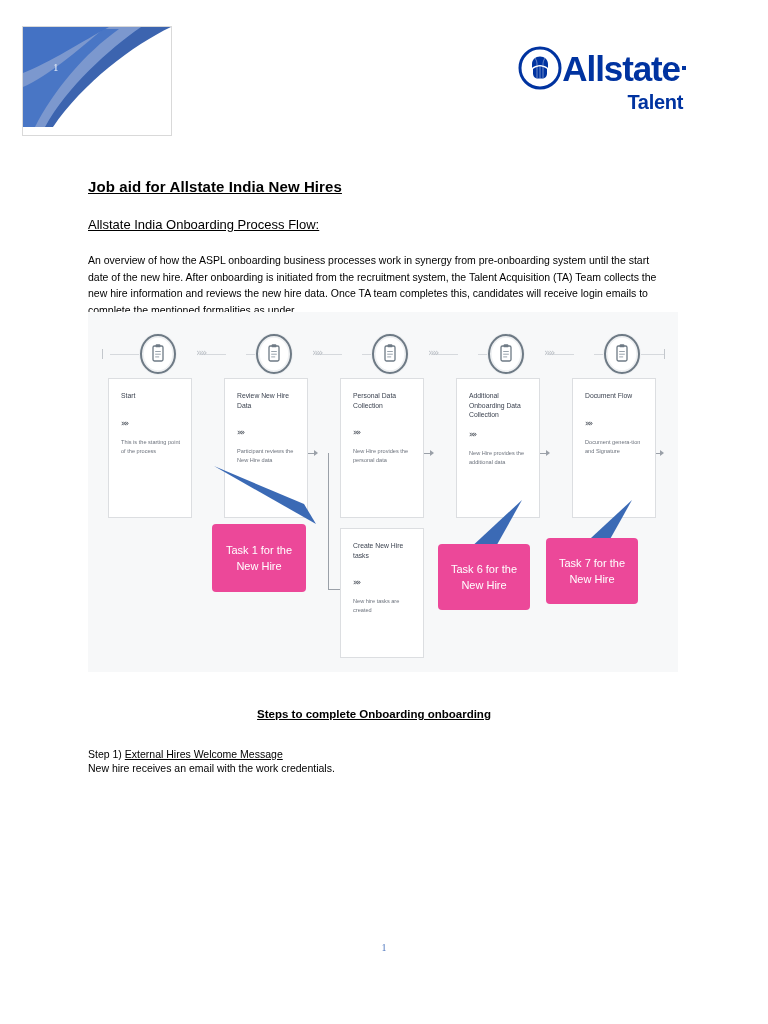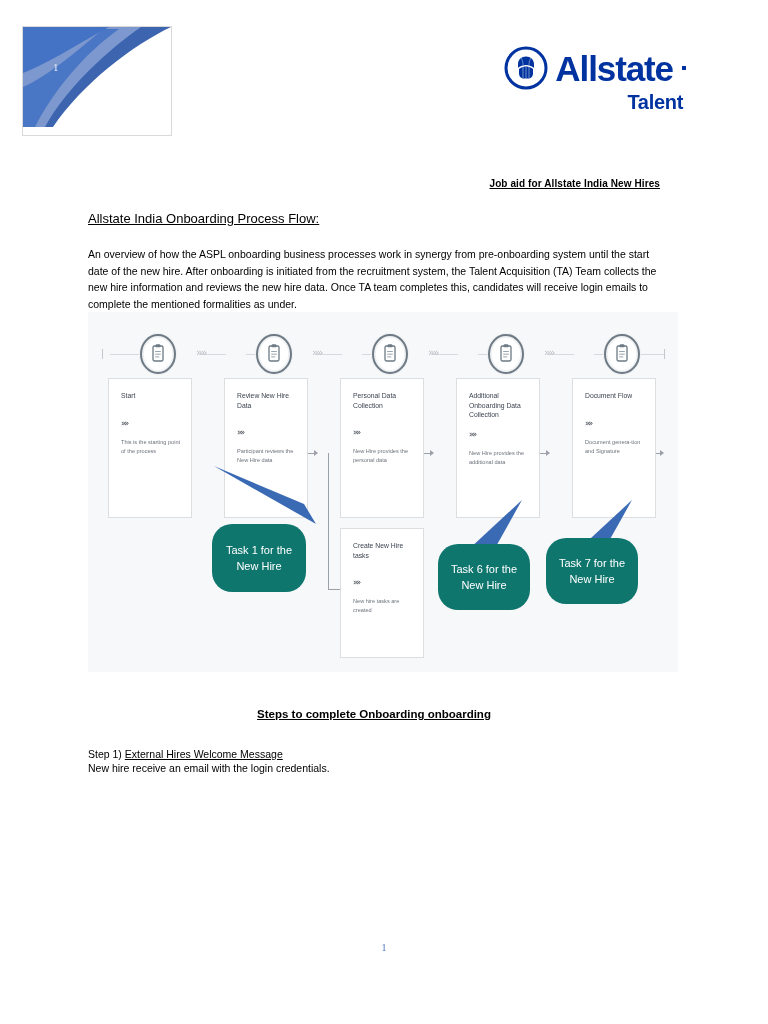--- a/index.html
+++ b/index.html
@@ -42,21 +42,20 @@
     position: absolute;
     right: 82px;
     top: 46px;
     display: flex;
     flex-direction: column;
     align-items: flex-end;
   }
   .logo-row {
     display: flex;
     align-items: center;
-    gap: 7px;
   }
   .logo-mark { width: 44px; height: 44px; display: block; }
   .logo-word {
     font-family: "Liberation Sans", sans-serif;
     font-weight: bold;
     font-size: 35px;
     letter-spacing: -1.1px;
     color: #0033a0;
     line-height: 1;
   }
@@ -78,23 +77,23 @@
   }
 
   
   .doc {
     position: absolute;
     left: 88px;
     top: 178px;
     width: 572px;
   }
   .doc-title {
-    text-align: right;
+    text-align: left;
     font-weight: bold;
-    font-size: 10px;
+    font-size: 15px;
     text-decoration: underline;
     margin: 0 0 22px 0;
     letter-spacing: 0.1px;
   }
   .doc-subtitle {
     font-size: 13px;
     text-decoration: underline;
     margin: 0 0 20px 0;
   }
   .doc-para {
@@ -185,22 +184,22 @@
     position: absolute;
     width: 0; height: 0;
     border-top: 3px solid transparent;
     border-bottom: 3px solid transparent;
     border-left: 4px solid #9aa0a8;
   }
 
   
   .callout {
     position: absolute;
-    background: #0f766e;
-    border-radius: 20px;
+    background: #ec4899;
+    border-radius: 4px;
     color: #ffffff;
     font-size: 11px;
     line-height: 1.48;
     text-align: center;
     display: flex;
     align-items: center;
     justify-content: center;
     box-sizing: border-box;
     padding: 6px 4px;
   }
@@ -439,16 +438,16 @@
 
   <div class="callout" style="left:458px; top:226px; width:92px; height:66px;">Task 7 for the New Hire</div>
 </div>
 
 <div class="lower">
   <h2 class="sec-title">Steps to complete Onboarding onboarding</h2>
   <p class="step-line">
     <span class="step-label">Step 1)</span>
     <span class="step-name">External Hires Welcome Message</span>
   </p>
-  <p class="step-desc">New hire receive an email with the login credentials.</p>
+  <p class="step-desc">New hire receives an email with the work credentials.</p>
 </div>
 
 <div class="page-num">1</div>
 
 </body></html>

